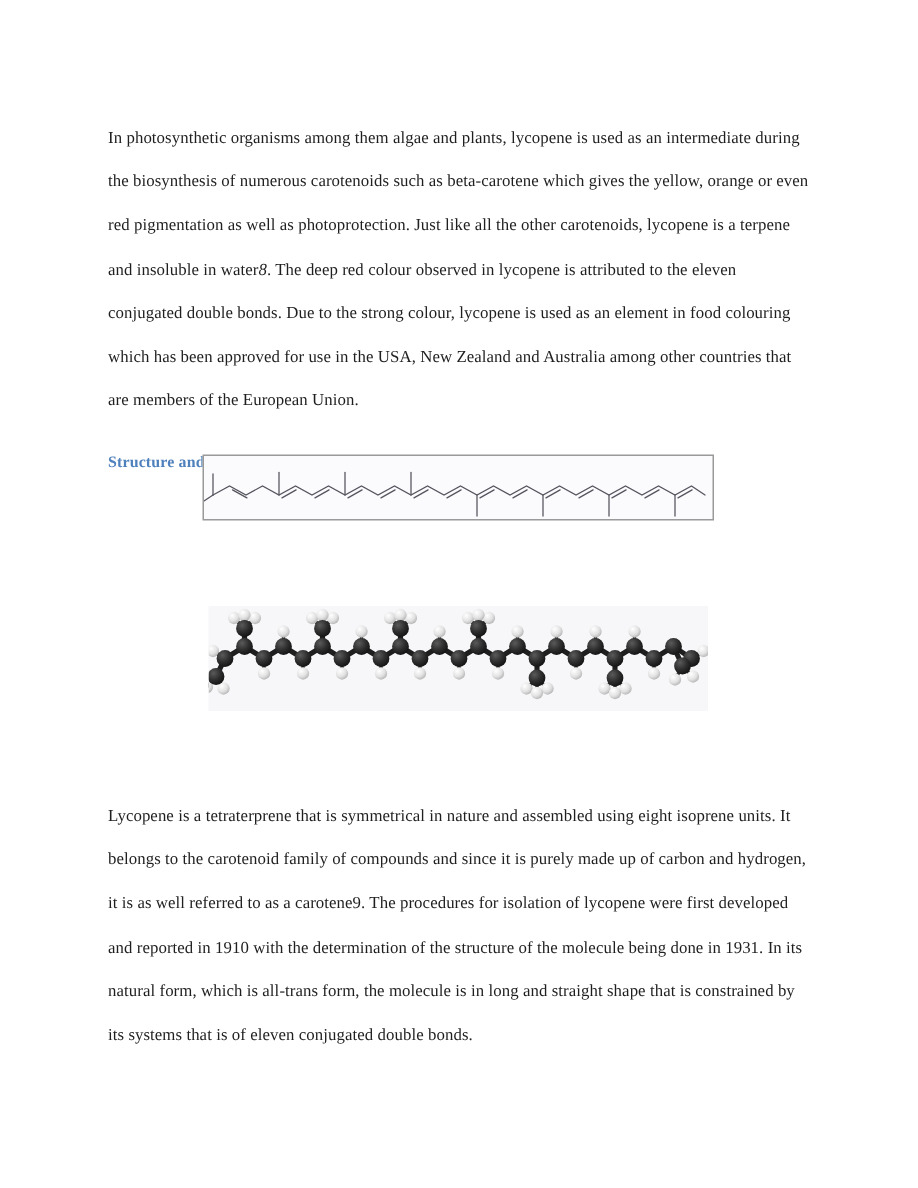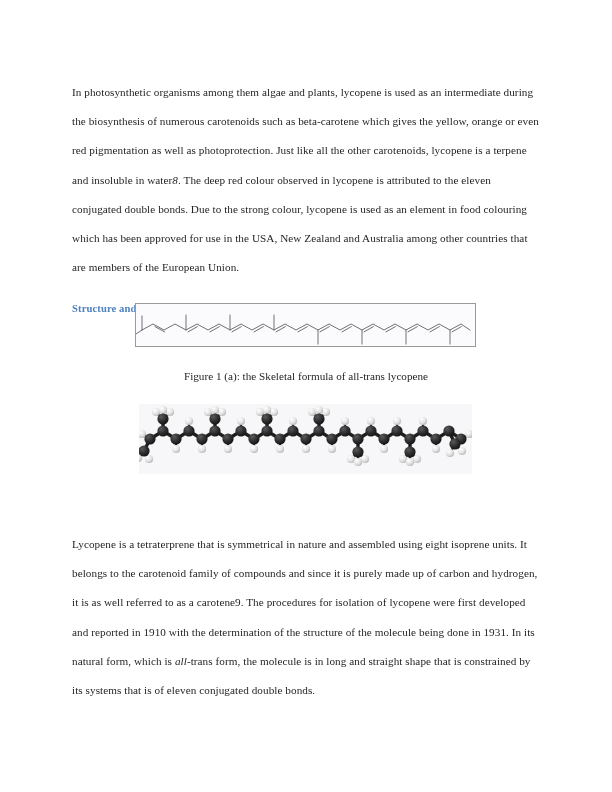--- a/index.html
+++ b/index.html
@@ -33,21 +33,20 @@
     line-height: 29.2px;
     text-align: left;
     color: #1f1f1f;
     letter-spacing: 0.005em;
   }
 
   p.body-text .cite {
     font-style: italic;
   }
   p.body-text .ital {
-    font-style: italic;
   }
 
   h2.section-heading {
     margin: 17px 0 0 0;
     font-size: 10.6px;
     font-weight: bold;
     color: #4f81bd;
     letter-spacing: 0.01em;
     line-height: 16px;
   }
@@ -157,21 +156,20 @@
         <line x1="138" y1="26" x2="138" y2="11"></line>
 
         <line x1="182" y1="26" x2="182" y2="40"></line>
         <line x1="226" y1="26" x2="226" y2="40"></line>
         <line x1="270" y1="26" x2="270" y2="40"></line>
         <line x1="314" y1="26" x2="314" y2="40"></line>
       </g>
     </svg>
   </div>
 
-  <div class="caption caption-a">Figure 1 (a): the Skeletal formula of all-trans lycopene</div>
 
   <div class="ballstick-figure">
     <svg width="333" height="70" viewBox="0 0 333 70" xmlns="http://www.w3.org/2000/svg">
       <defs>
         <radialGradient id="cGrad" cx="35%" cy="30%" r="75%">
           <stop offset="0%" stop-color="#5a5a5a"></stop>
           <stop offset="55%" stop-color="#2e2e2e"></stop>
           <stop offset="100%" stop-color="#121212"></stop>
         </radialGradient>
         <radialGradient id="hGrad" cx="35%" cy="30%" r="75%">

